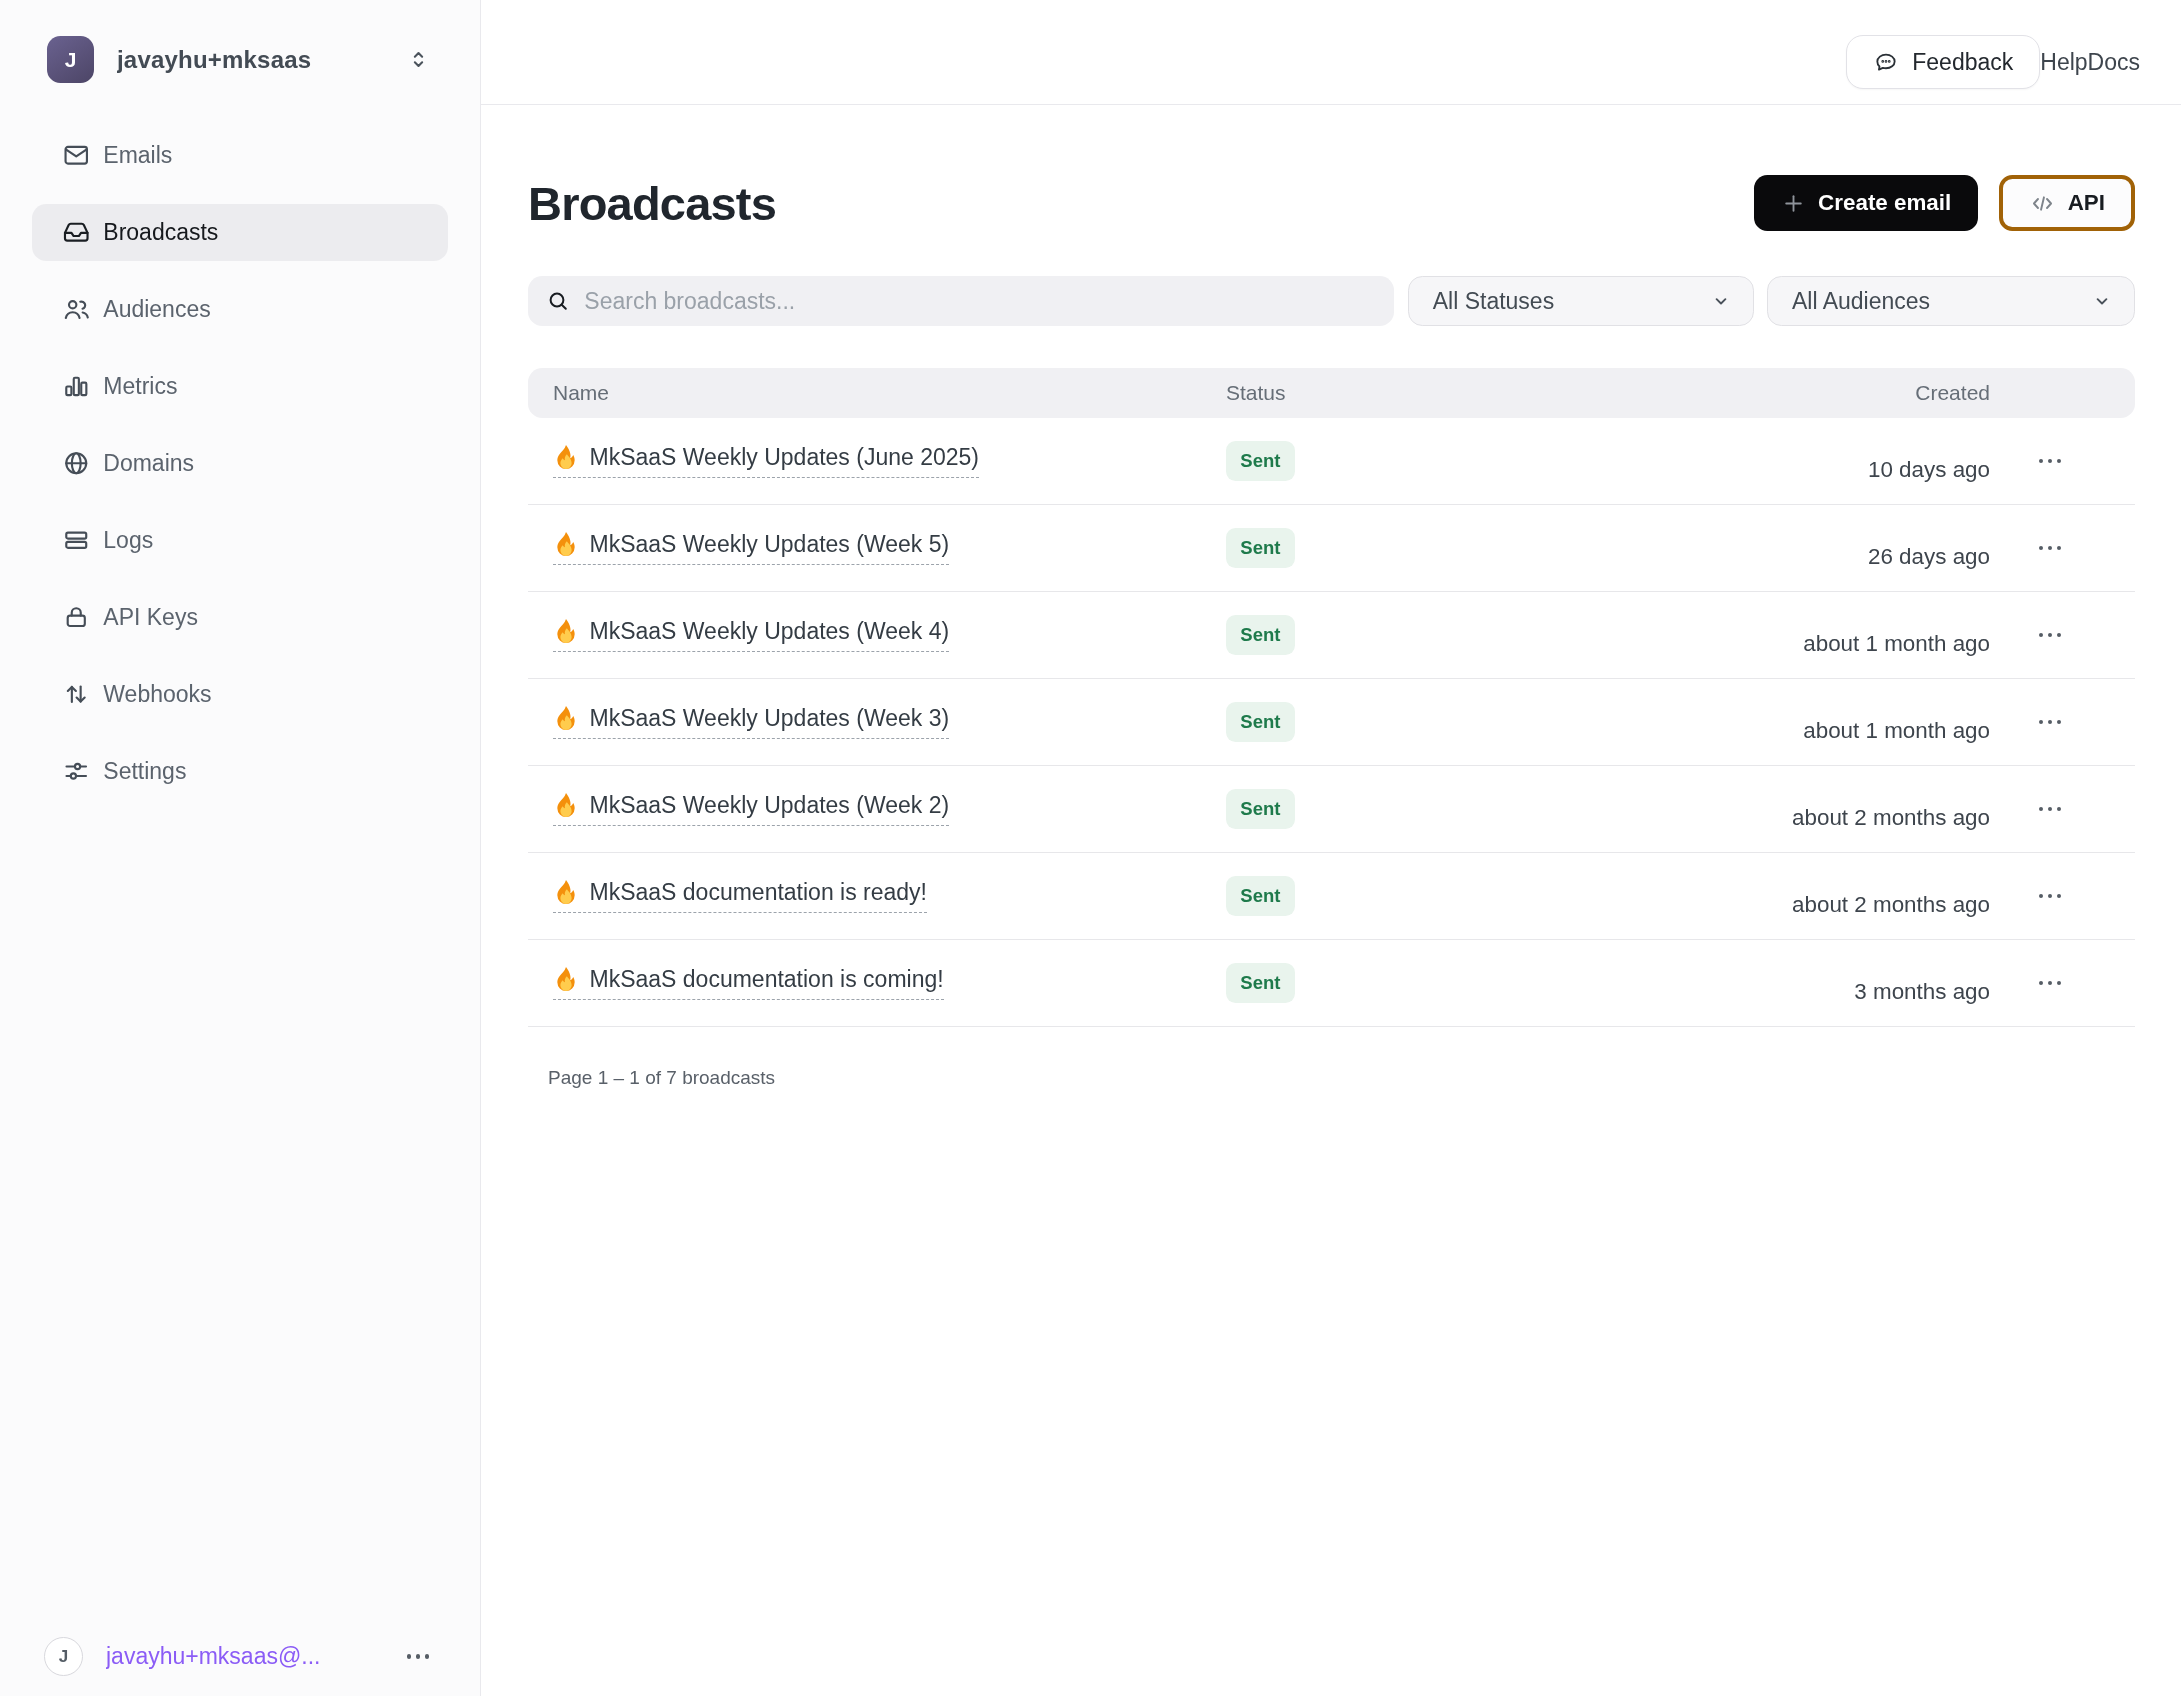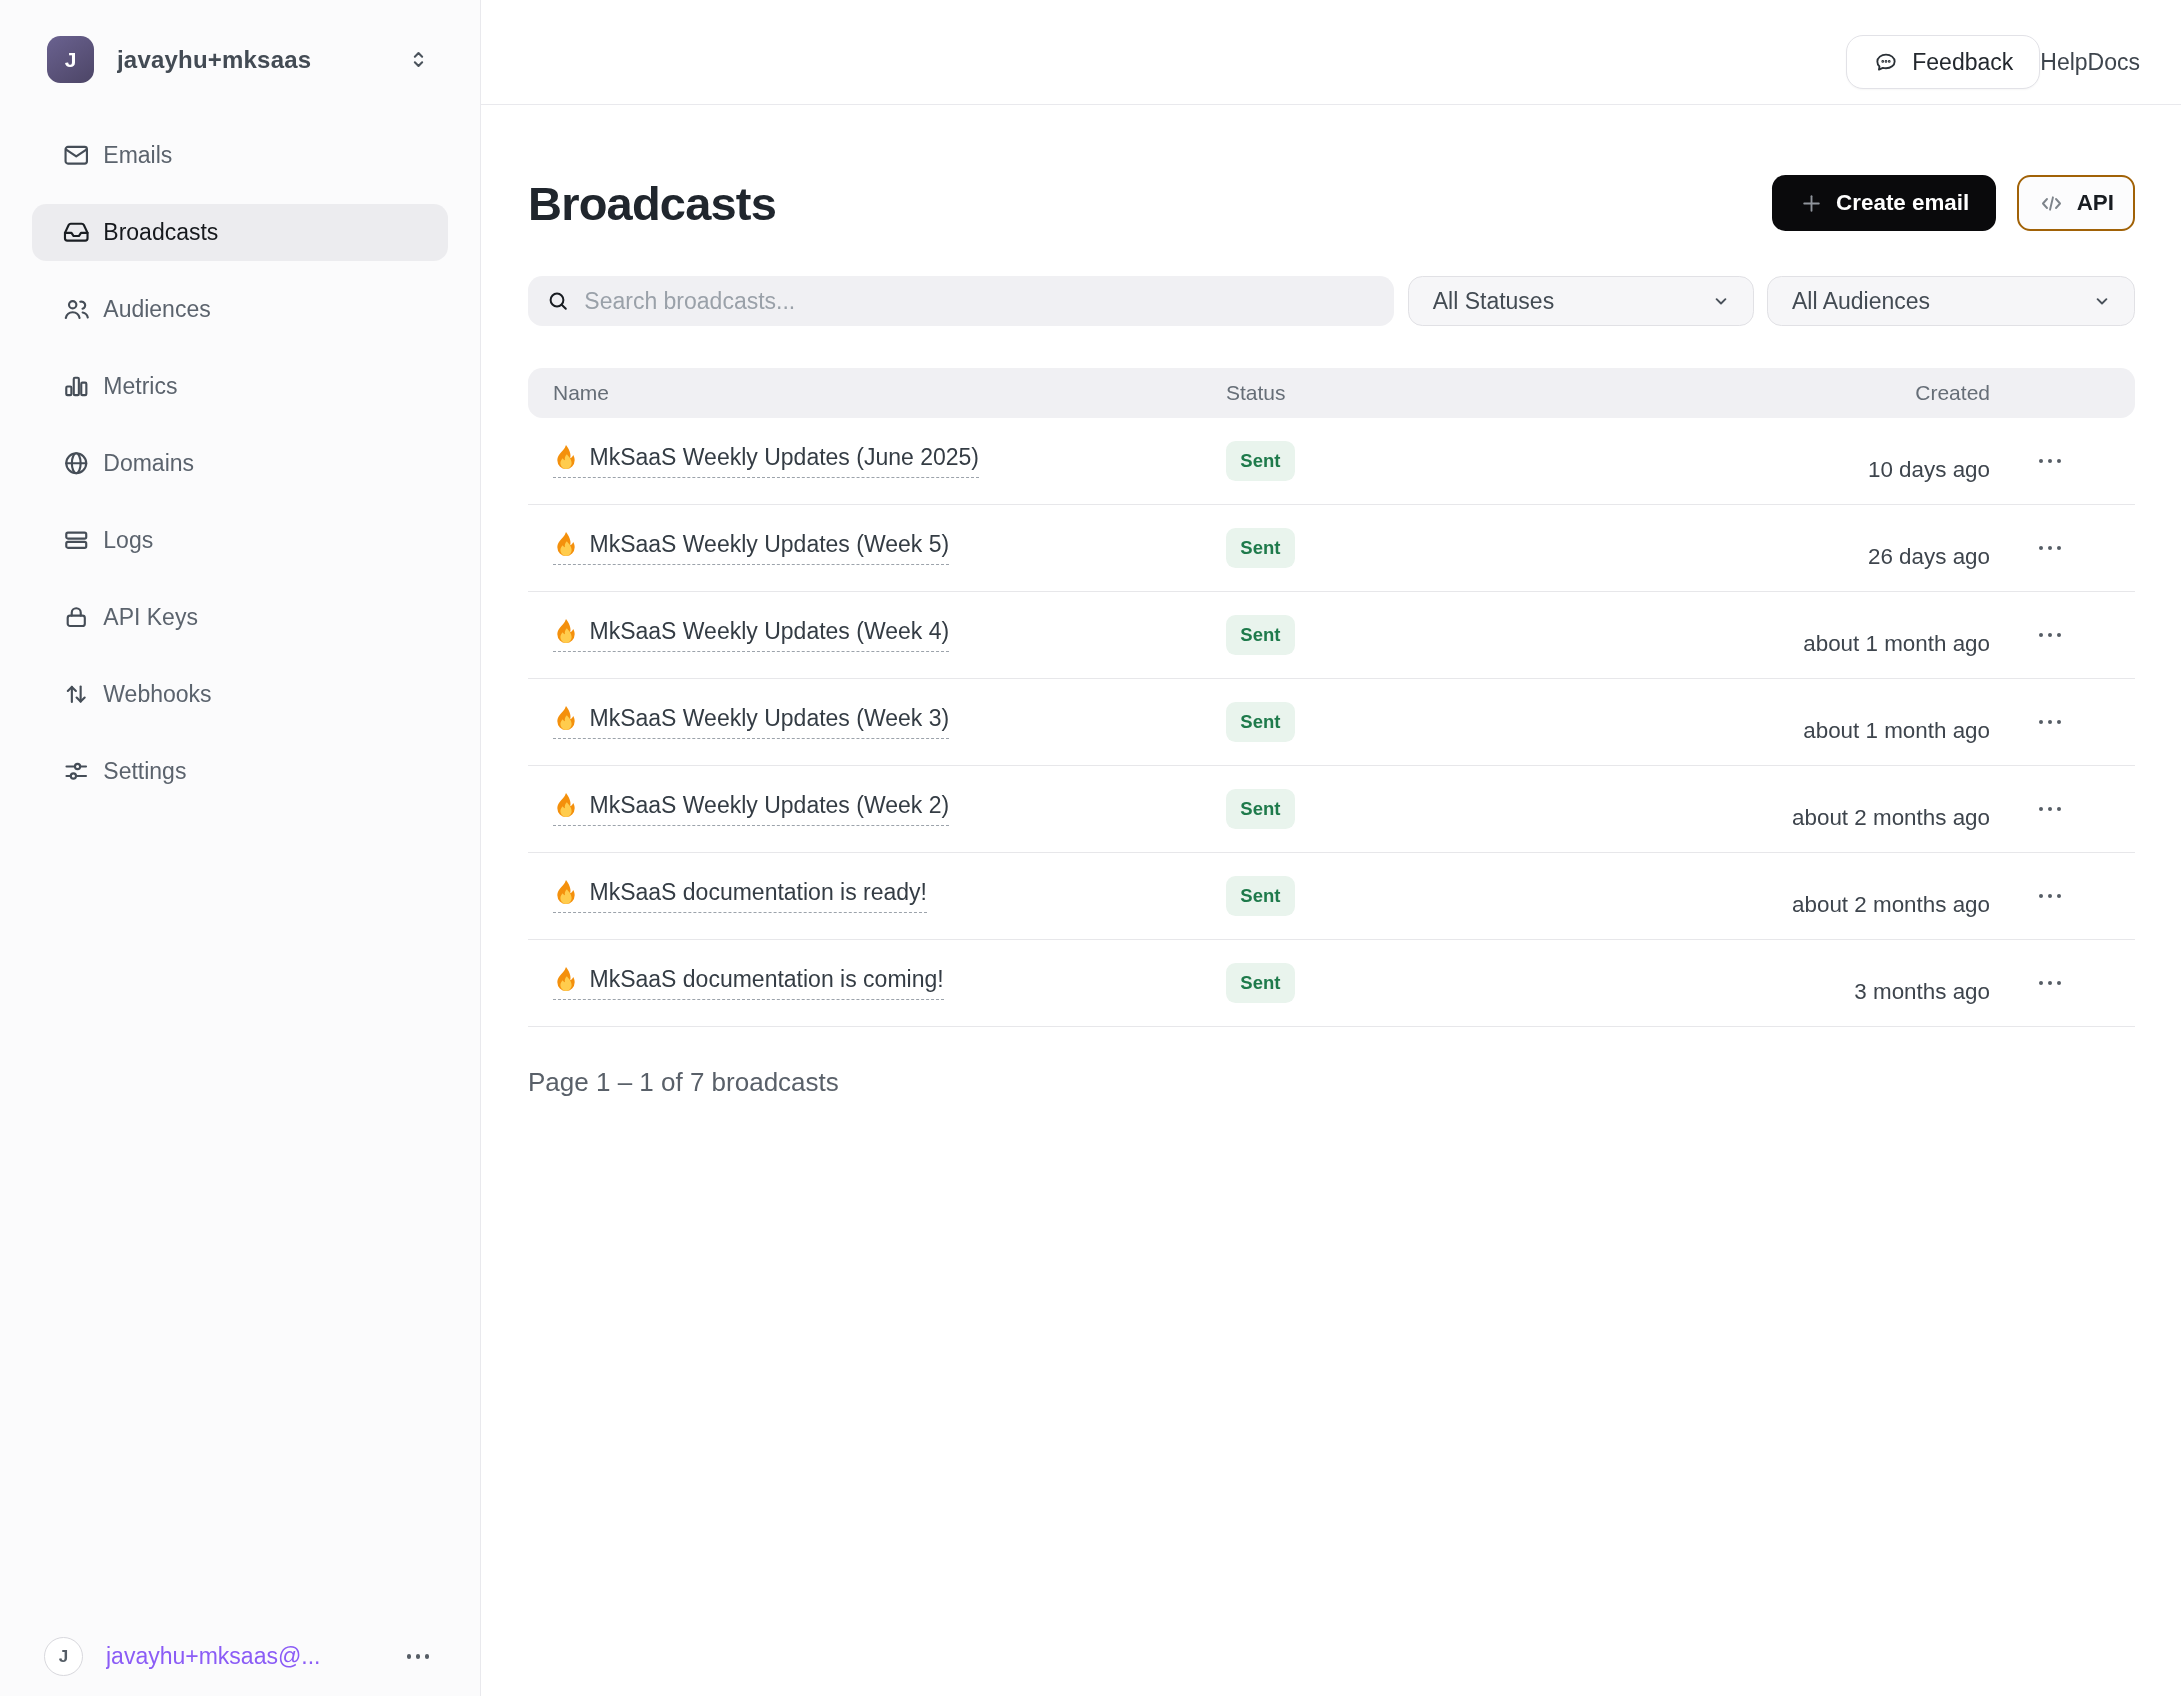--- a/index.html
+++ b/index.html
@@ -42,22 +42,22 @@
   .top-link { font-size:23px; color:#3e454d; cursor:pointer; }
 
   .content { padding:0 47px; }
   .page-head { margin-top:70px; display:flex; align-items:center; justify-content:space-between; }
   .page-title { font-size:47px; font-weight:700; color:#20262d; letter-spacing:-0.8px; }
   .head-actions { display:flex; align-items:center; gap:21px; }
   .create-btn { display:flex; align-items:center; gap:12.4px; height:56px; padding:0 27px;
     border-radius:13.3px; border:none; background:#0a0a0c; color:#fff; font-size:22.4px; font-weight:600;
     cursor:pointer; font-family:inherit; }
   .create-btn .picon { color:#8f949b; display:flex; }
-  .api-btn { display:flex; align-items:center; gap:11.4px; height:56px; padding:0 19px;
-    border-radius:13.3px; border:2px solid #a16207; background:#fcfcfd; font-size:22.4px; font-weight:600;
+  .api-btn { display:flex; align-items:center; gap:11.4px; height:56px; padding:0 26px;
+    border-radius:13.3px; border:4px solid #a16207; background:#fcfcfd; font-size:22.4px; font-weight:600;
     color:#181c21; cursor:pointer; font-family:inherit; }
   .api-btn .cicon { color:#7e848b; display:flex; }
 
   .filters { margin-top:45px; display:flex; gap:13.3px; }
   .search { flex:1; height:50px; border-radius:14.3px; background:#f0f0f3; display:flex; align-items:center;
     gap:14.3px; padding:0 18px; }
   .search .sicon { color:#181c21; display:flex; flex-shrink:0; }
   .search input { flex:1; border:none; outline:none; background:transparent; font-size:23px;
     color:#3c434b; font-family:inherit; }
   .search input::placeholder { color:#9aa1a9; }
@@ -76,21 +76,21 @@
   .trow { height:87px; display:grid; grid-template-columns:673px 380px 1fr 120px; align-items:center;
     padding:0 25px; border-bottom:1px solid #e7e7ea; }
   .name-link { display:inline-flex; align-items:center; gap:10.5px; width:max-content; max-width:100%;
     font-size:23px; font-weight:500; color:#343c44; border-bottom:1.9px dashed #9ca3ab;
     padding-bottom:6.7px; cursor:pointer; }
   .name-link .flame { display:flex; flex-shrink:0; }
   .badge { justify-self:start; font-size:18.5px; font-weight:600; color:#1e7a4b; background:#e9f4ed;
     padding:8.6px 14.3px; border-radius:9.5px; }
   .created { text-align:right; font-size:22.4px; color:#3e454d;margin-top:17px; }
   .row-menu { justify-self:center; display:flex; gap:4.8px; padding:9.5px 5.7px; cursor:pointer; }
-  .pagination { margin-top:40px; font-size:26px; color:#596069; }
+  .pagination { margin-top:40px; font-size:19px; color:#596069;margin-left:20px; }
 
   svg { display:block; }
 </style>
 </head>
 <body>
 
 <div class="app">
 
   <aside class="sidebar">
 

